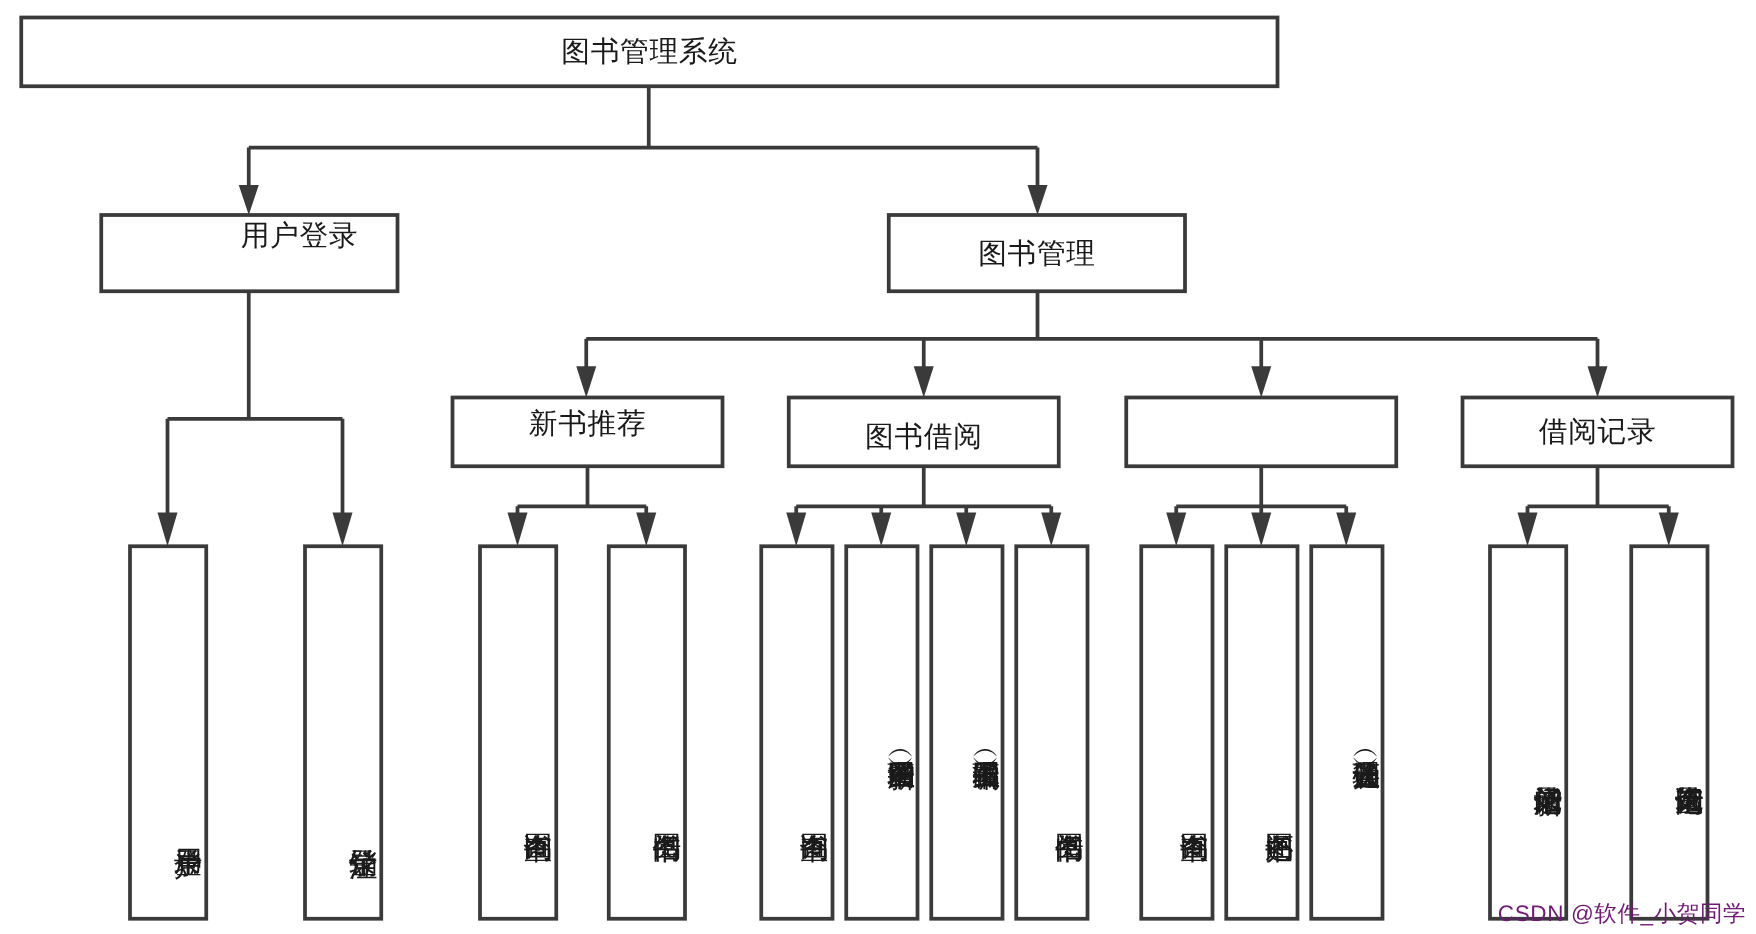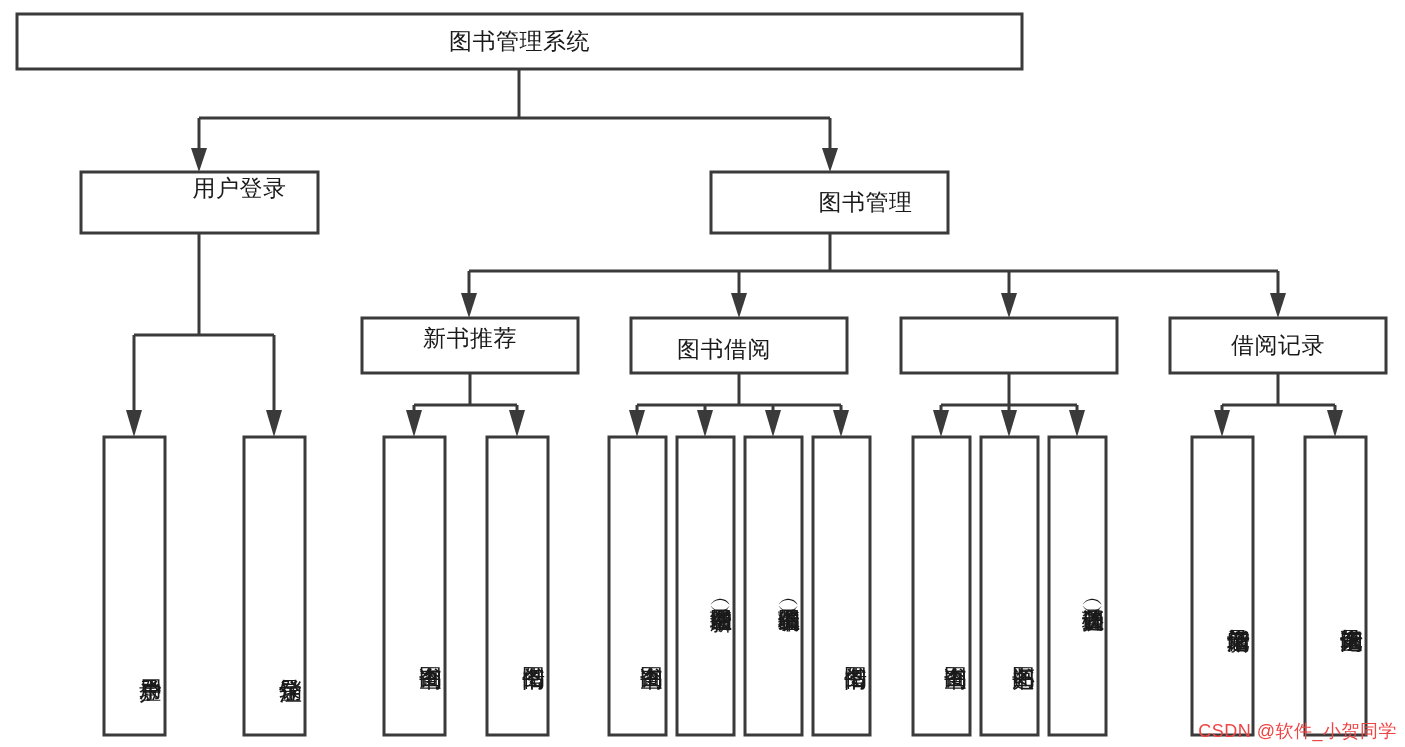--- a/index.html
+++ b/index.html
@@ -65,21 +65,21 @@
     writing-mode: vertical-rl;
     text-orientation: upright;
     white-space: nowrap;
     pointer-events: none;
   }
   .watermark {
     position: absolute;
     right: 8px;
     bottom: 4px;
     font-size: 18px;
-    color: #ef4444;
+    color: #701a75;
     white-space: nowrap;
     letter-spacing: 0.5px;
   }
 </style>
 </head>
 <body>
 
 <div id="diagram-root">
 
   <svg class="diagram-canvas" viewBox="0 0 1405 747">
@@ -174,24 +174,24 @@
     <rect class="node-box" x="981" y="437" width="57" height="298"></rect>
     <rect class="node-box" x="1049" y="437" width="57" height="298"></rect>
 
     <rect class="node-box" x="1192" y="437" width="61" height="298"></rect>
     <rect class="node-box" x="1305" y="437" width="61" height="298"></rect>
   </svg>
 
   <div class="node-label-h" style="left:17px; top:14px; width:1005px; height:55px;">图书管理系统</div>
 
   <div class="node-label-h" style="left:81px; top:165px; width:237px; height:47px;margin-left:40px;">用户登录</div>
-  <div class="node-label-h" style="left:711px; top:172px; width:237px; height:61px;padding-left:36px;">图书管理</div>
+  <div class="node-label-h" style="left:711px; top:172px; width:237px; height:61px;">图书管理</div>
 
   <div class="node-label-h" style="left:362px; top:318px; width:216px; height:40px;">新书推荐</div>
-  <div class="node-label-h" style="left:616px; top:318px; width:216px; height:63px;">图书借阅</div>
+  <div class="node-label-h" style="left:631px; top:318px; width:216px; height:63px;">图书借阅</div>
   <div class="node-label-h" style="left:1170px; top:318px; width:216px; height:55px;">借阅记录</div>
 
   <div class="node-label-v" style="left:104px; top:437px; width:61px; height:298px; padding-top:75px;">用户登录</div>
   <div class="node-label-v" style="left:244px; top:437px; width:61px; height:298px; padding-top:75px;">注销登录</div>
 
   <div class="node-label-v" style="left:384px; top:437px; width:61px; height:298px; padding-top:63px;">查询图书</div>
   <div class="node-label-v" style="left:487px; top:437px; width:61px; height:298px; padding-top:63px;">借阅图书</div>
 
   <div class="node-label-v" style="left:609px; top:437px; width:57px; height:298px; padding-top:63px;">查询图书</div>
   <div class="node-label-v" style="left:677px; top:437px; width:57px; height:298px; padding-top:6px; font-size:22px;">新增图书（管理员）</div>

